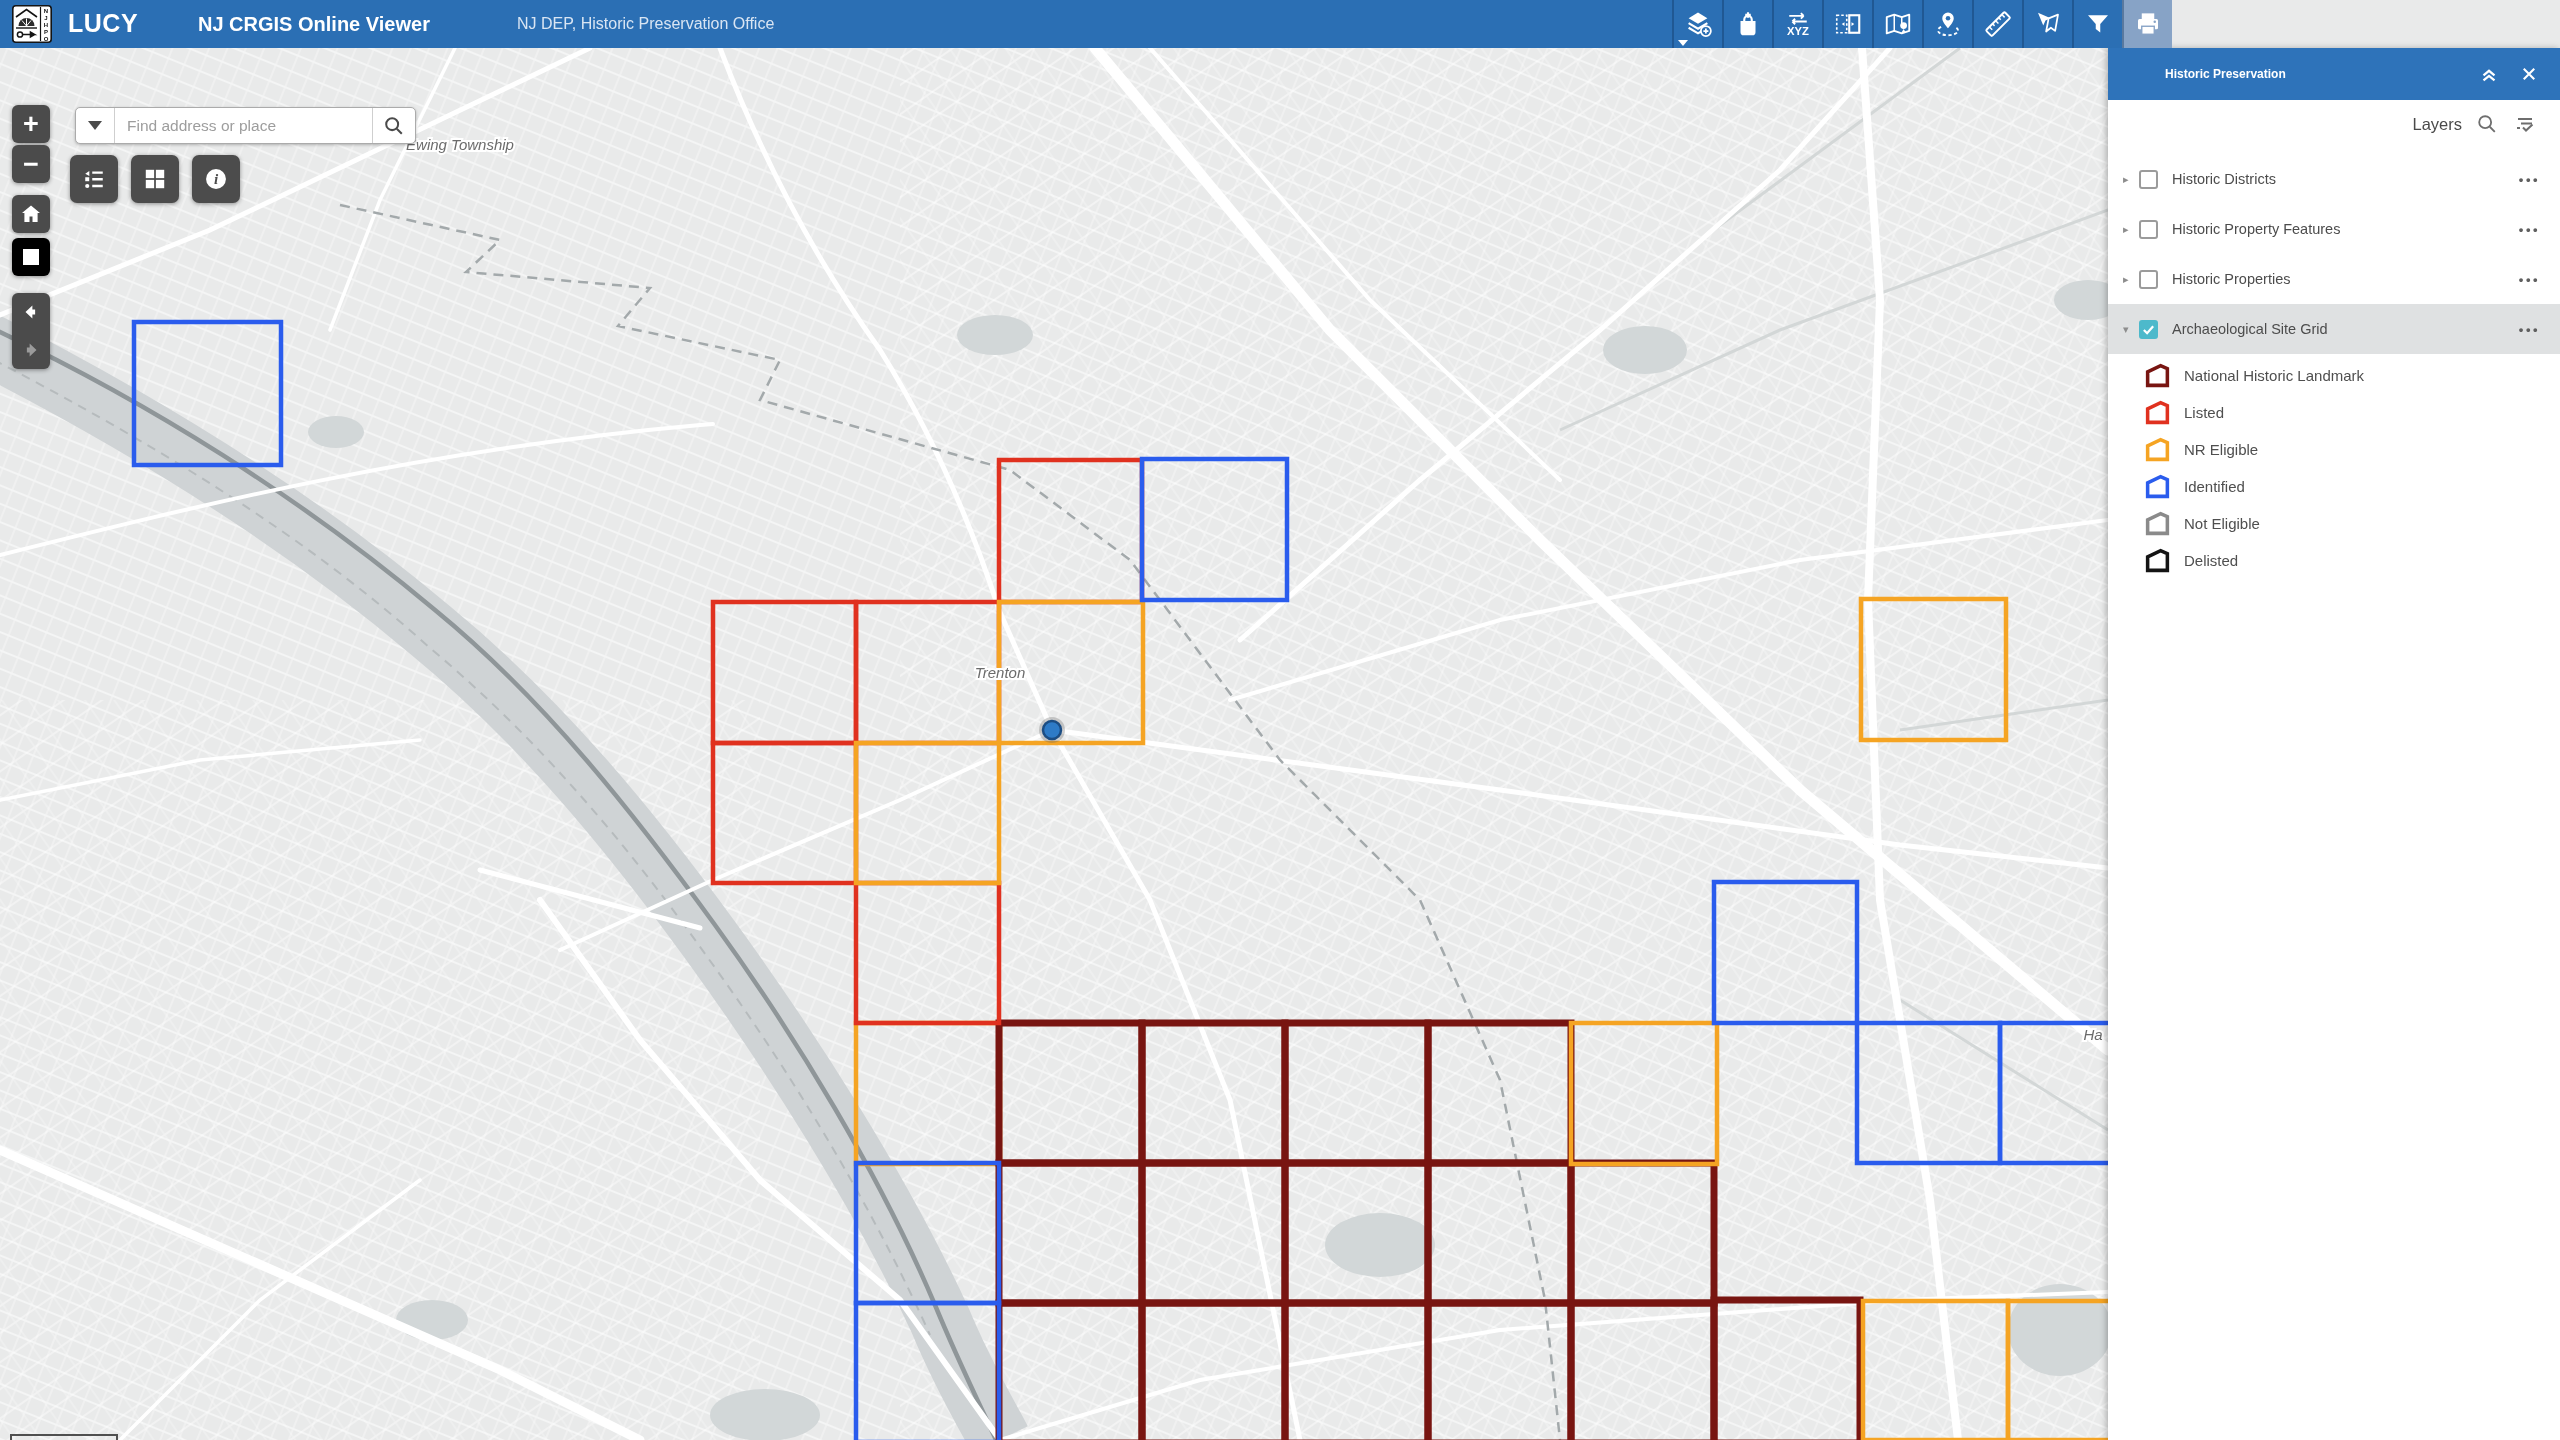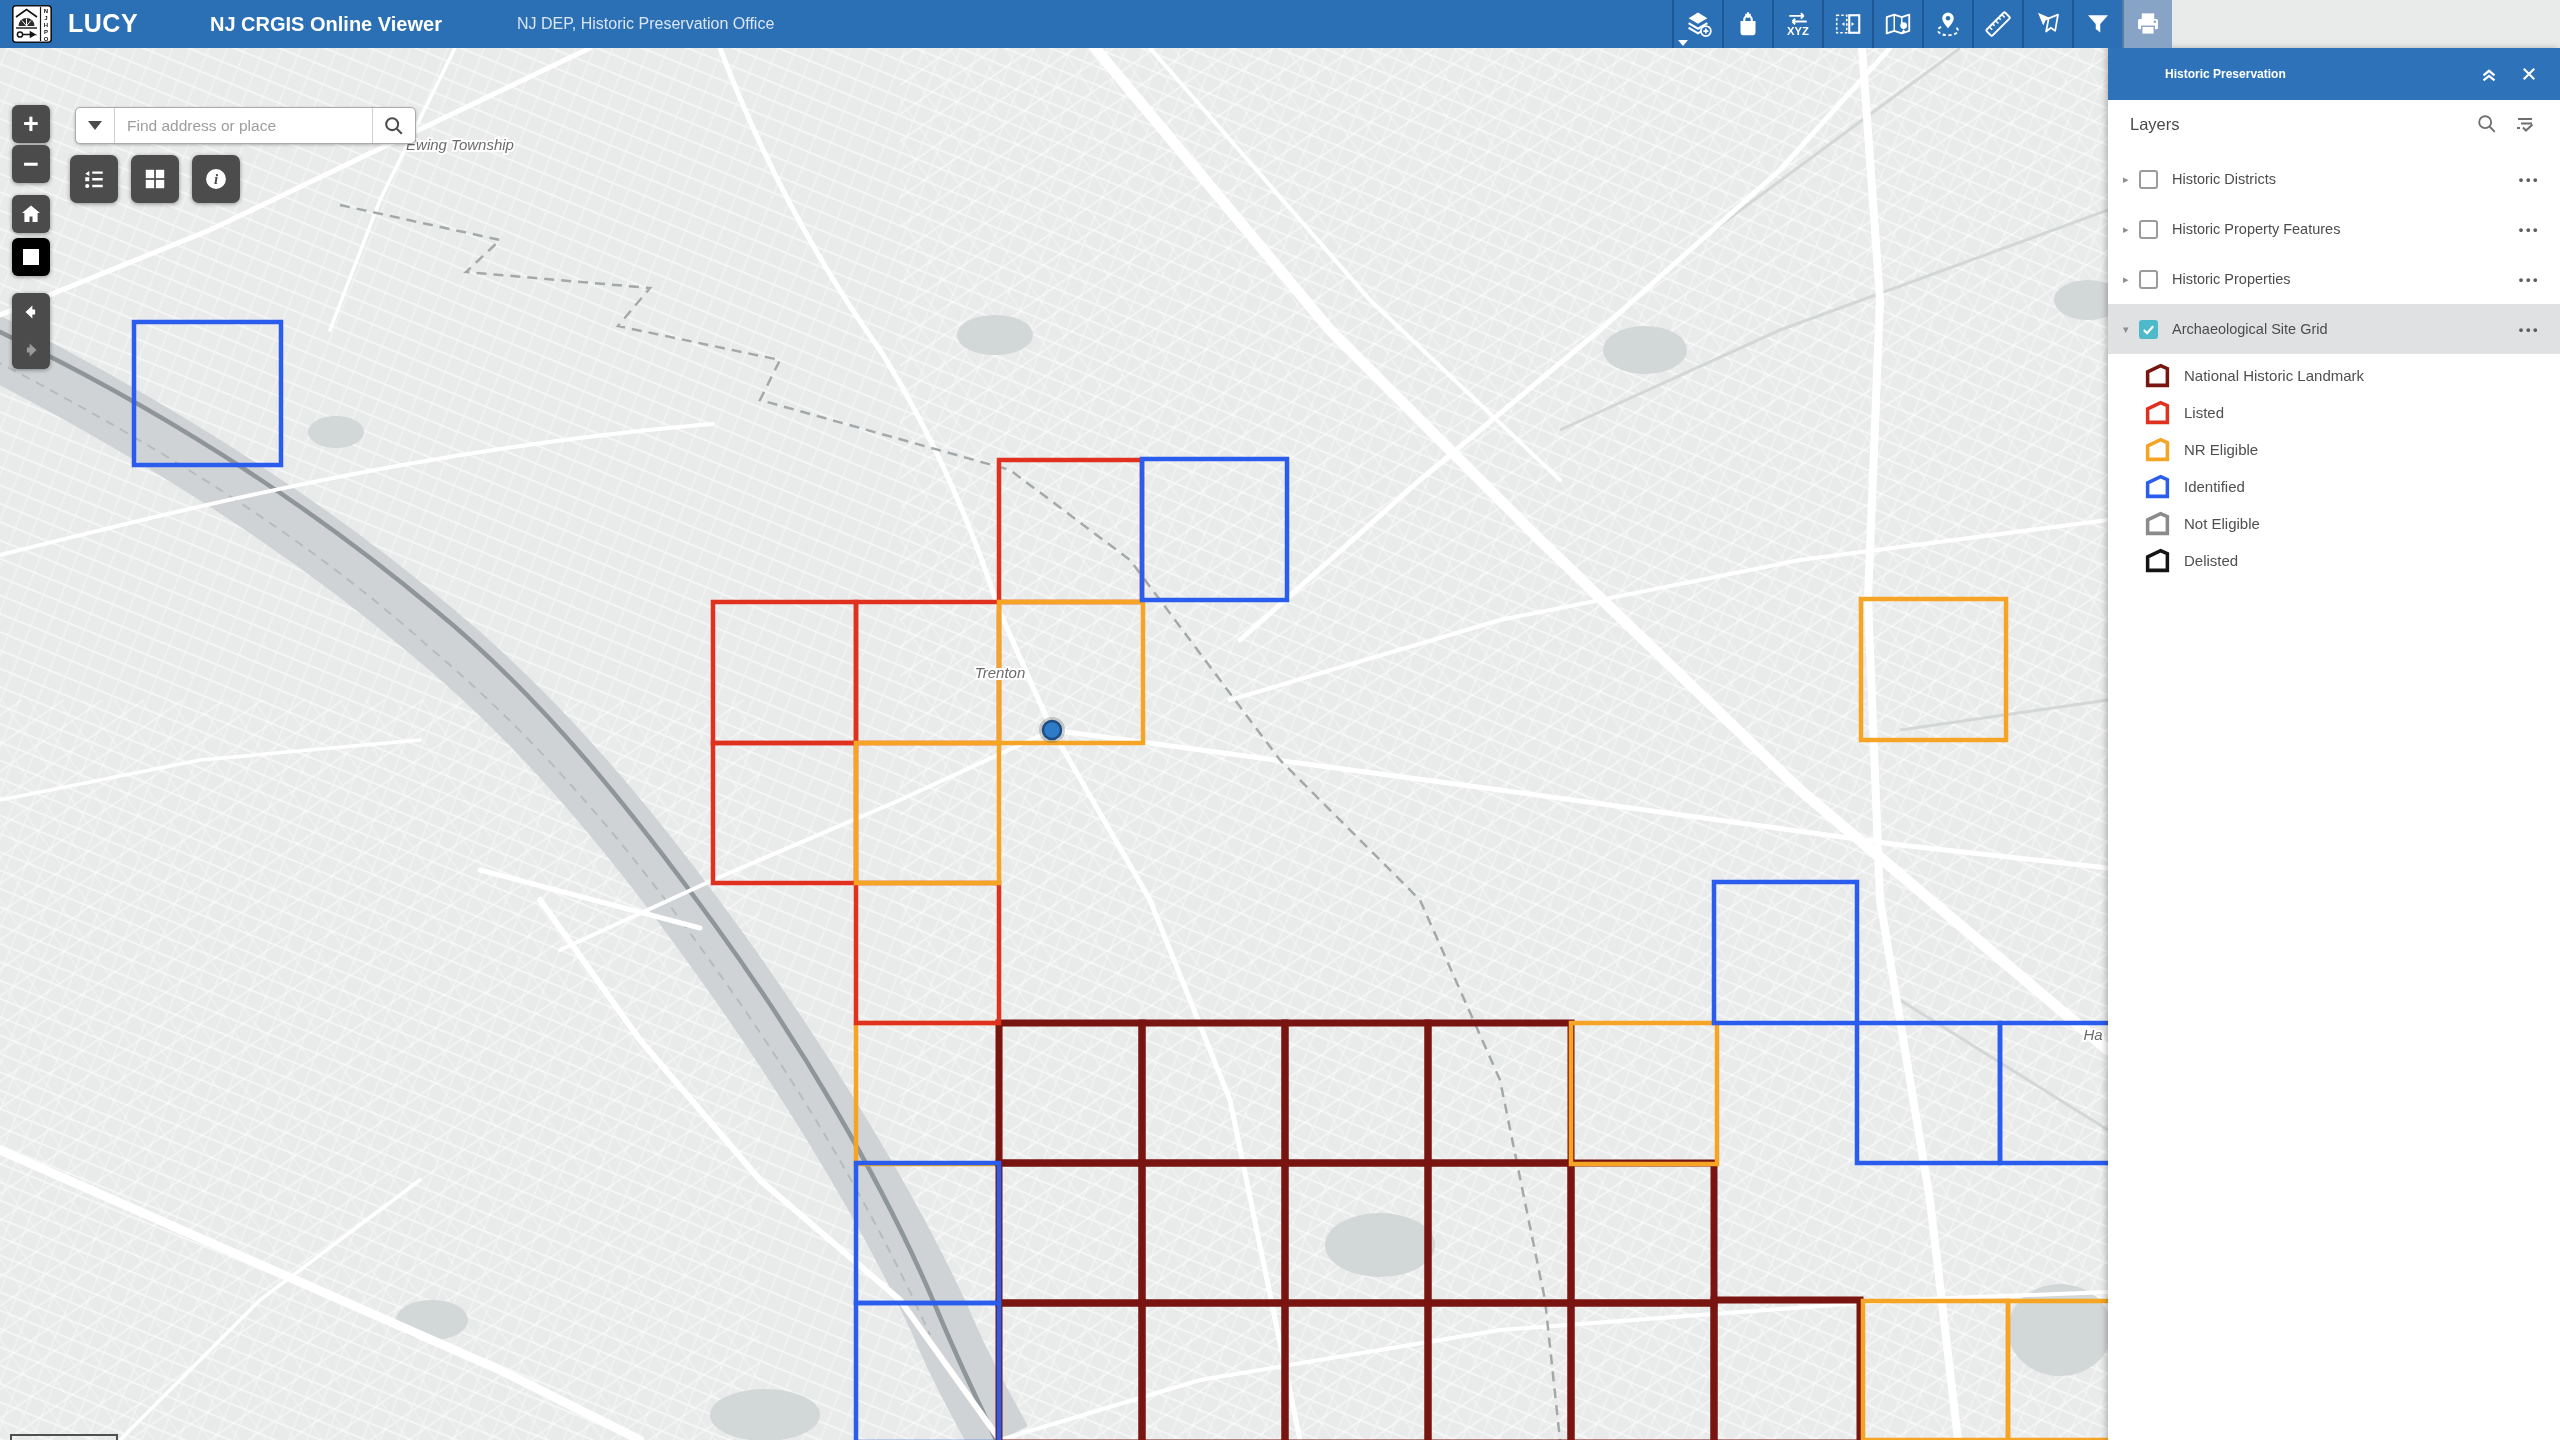--- a/index.html
+++ b/index.html
@@ -5,21 +5,21 @@
   html,body{margin:0;padding:0;}
   body{
     width:2560px;height:1440px;overflow:hidden;position:relative;
     font-family:"Liberation Sans",sans-serif;background:#e9eaea;
     -webkit-font-smoothing:antialiased;
   }
   
   .header{position:absolute;left:0;top:0;width:2172px;height:48px;background:#2b6fb4;z-index:50;}
   .logo-box{position:absolute;left:12px;top:5px;width:40px;height:38px;}
   .brand{position:absolute;left:68px;top:9px;font-size:25px;font-weight:bold;color:#fff;letter-spacing:.5px;}
-  .app-title{position:absolute;left:210px;top:13px;font-size:20px;font-weight:bold;color:#fff;}
+  .app-title{position:absolute;left:198px;top:13px;font-size:20px;font-weight:bold;color:#fff;}
   .app-subtitle{position:absolute;left:517px;top:15px;font-size:16px;color:#d9e5f3;}
   .toolbar{position:absolute;right:0;top:0;height:48px;display:flex;}
   .tool{width:50px;height:48px;display:flex;align-items:center;justify-content:center;
         border-left:2px solid rgba(16,52,95,.38);box-sizing:border-box;position:relative;cursor:pointer;}
   .tool svg{width:30px;height:30px;}
   .tool.active{background:#87a3c6;}
   .tool .caret{position:absolute;left:4px;bottom:2px;width:0;height:0;
         border-left:5px solid transparent;border-right:5px solid transparent;border-top:6px solid #fff;}
   
   .map-wrap{position:absolute;left:0;top:48px;width:2108px;height:1392px;overflow:hidden;}
@@ -56,21 +56,21 @@
        border:2px solid #4f4f4f;border-bottom:none;box-sizing:border-box;}
   
   .panel{position:absolute;left:2108px;top:48px;width:452px;height:1392px;background:#fff;
        box-shadow:-2px 0 6px rgba(0,0,0,.25);z-index:40;}
   .panel-header{position:absolute;left:0;top:0;width:100%;height:52px;background:#2e73ba;
        display:flex;align-items:center;box-sizing:border-box;padding:0 16px;}
   .panel-title{color:#fff;font-size:12px;font-weight:bold;flex:1;margin-left:41px;}
   .ph-icon{width:30px;height:30px;display:flex;align-items:center;justify-content:center;
        color:#fff;cursor:pointer;margin-left:10px;}
   .layers-head{position:absolute;left:0;top:52px;width:100%;height:48px;display:flex;
-       align-items:center;box-sizing:border-box;padding:16px 22px;}
+       align-items:center;box-sizing:border-box;padding:16px 22px;text-align:right;}
   .layers-title{font-size:16.5px;color:#4a4a4a;flex:1;}
   .lh-icon{width:26px;height:26px;display:flex;align-items:center;justify-content:center;
        cursor:pointer;margin-left:12px;}
   .layer-list{position:absolute;left:0;top:106px;width:100%;}
   .layer-row{height:50px;display:flex;align-items:center;box-sizing:border-box;
        padding:0 20px 0 15px;cursor:pointer;}
   .layer-row.selected{background:#dfe1e2;}
   .expander{width:16px;font-size:11px;color:#8d8d8d;flex:0 0 16px;}
   .cbx{width:19px;height:19px;border:2px solid #9b9b9b;border-radius:3px;background:#fff;
        flex:0 0 19px;margin-right:14px;display:flex;align-items:center;justify-content:center;

